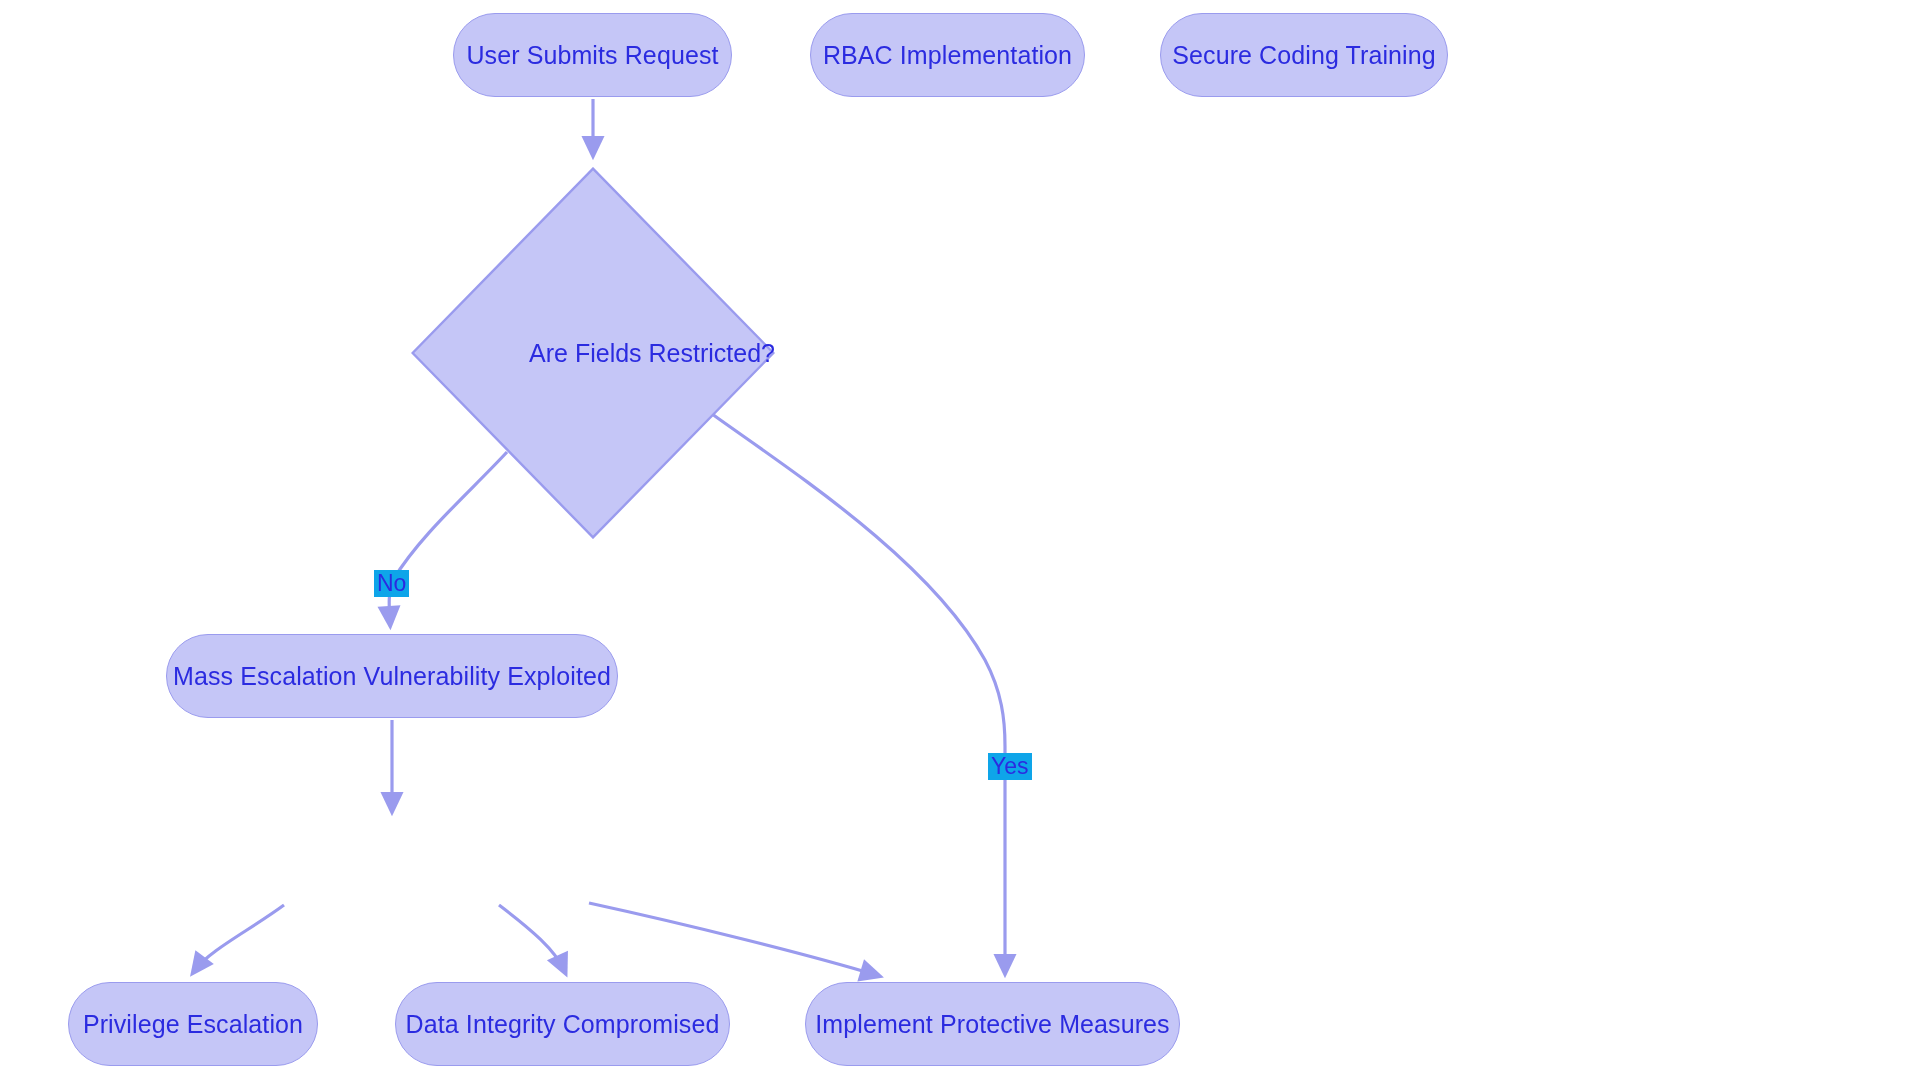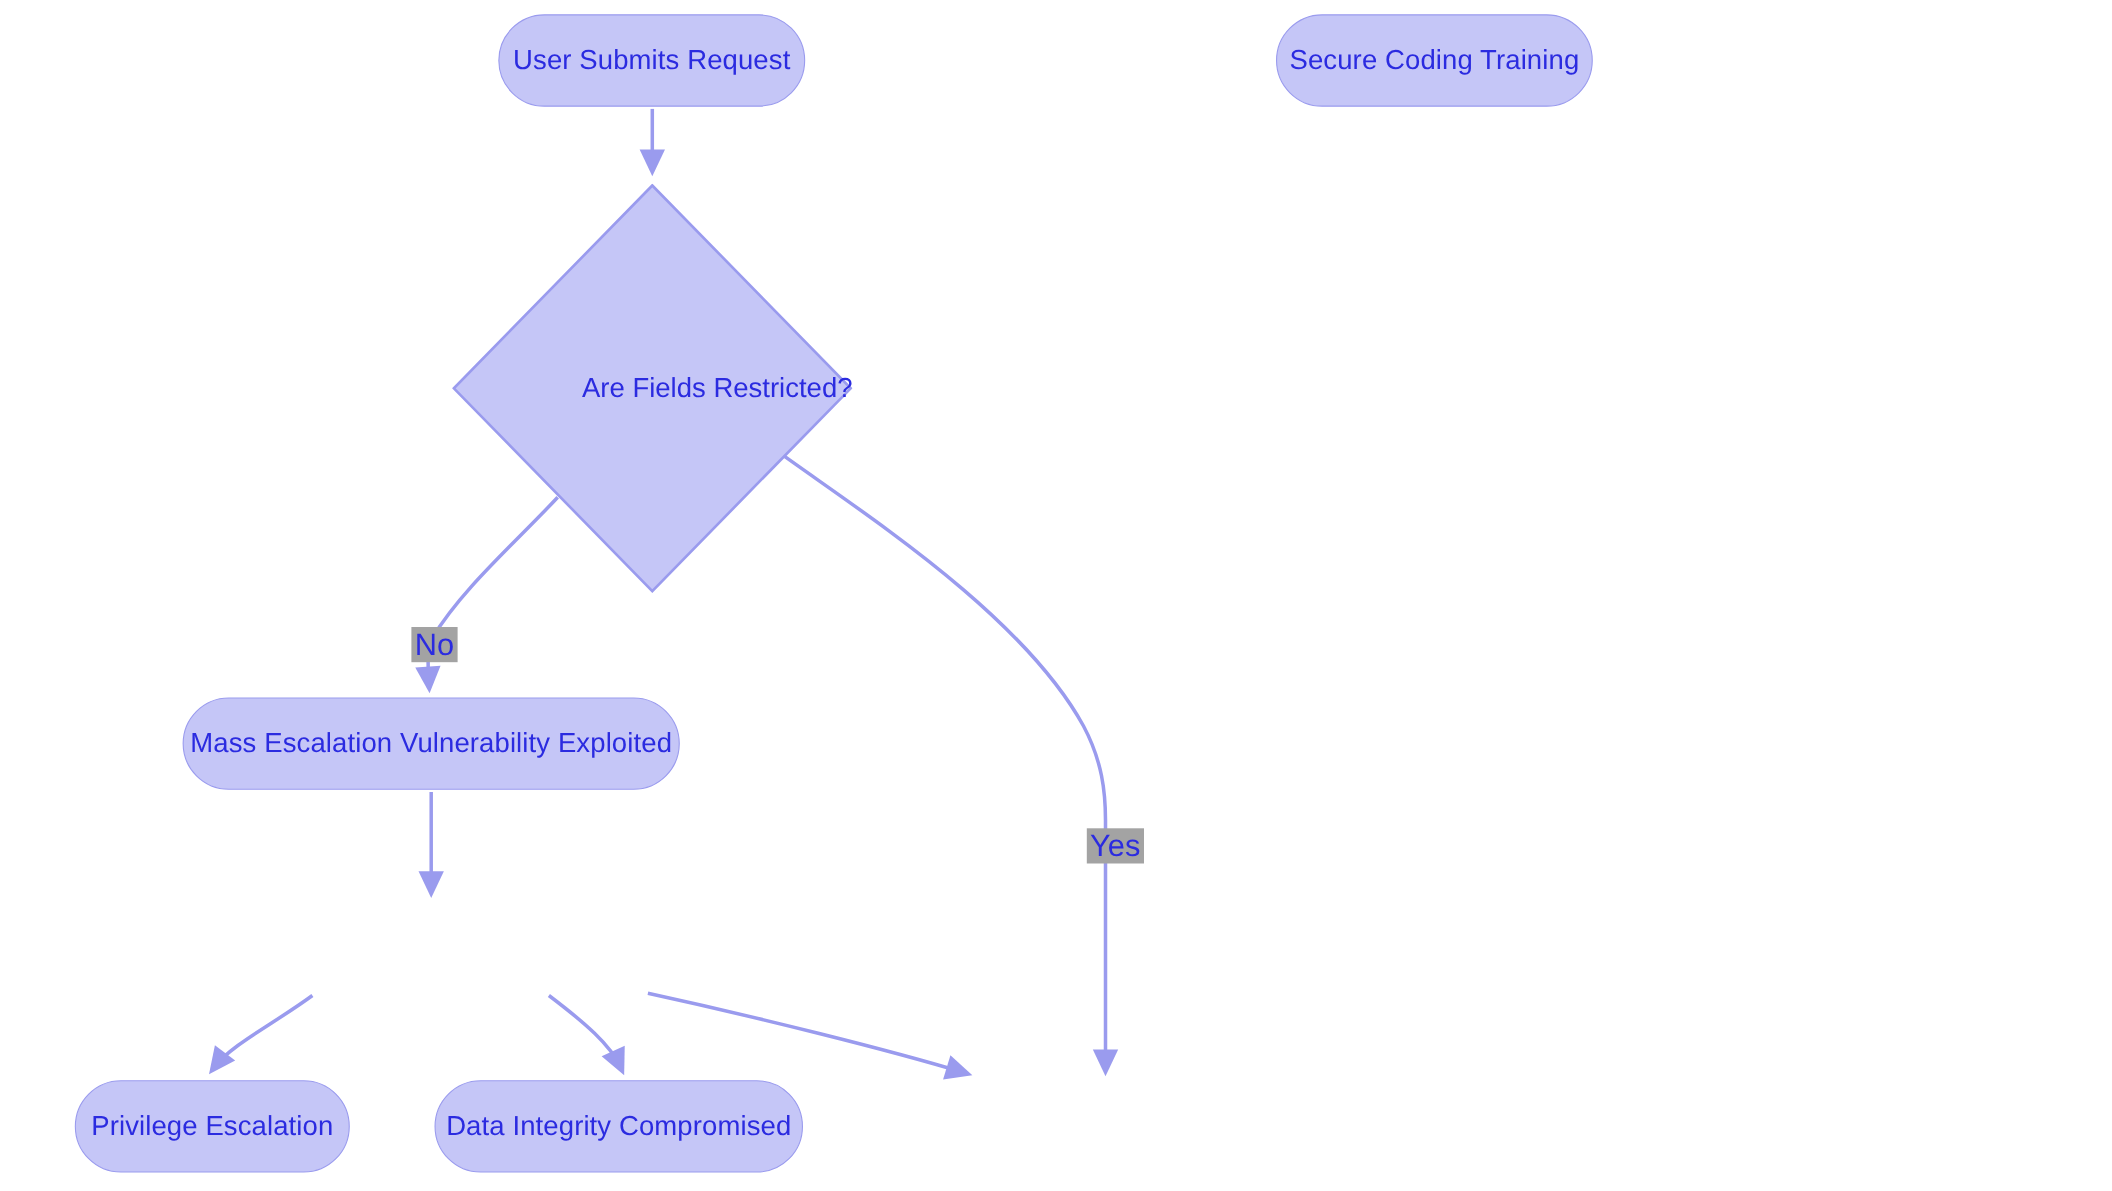--- a/index.html
+++ b/index.html
@@ -61,22 +61,22 @@
   .diamond-label {
     position: relative;
     color: #2b2be0;
     font-size: 25px;
     white-space: nowrap;
     z-index: 2;
   }
   .edge-label {
     position: absolute;
     color: #2b2be0;
-    font-size: 28px;
-    background: #a3a3a3;
+    font-size: 23px;
+    background: #0ea5e9;
     padding: 0 3px;
     white-space: nowrap;
     text-align: right;
   }
 </style>
 </head>
 <body>
 
 <div id="canvas">
 
@@ -99,20 +99,23 @@
 
     <path d="M 499,905 C 532,930 555,950 564,970" fill="none" stroke="#9a9bee" stroke-width="3.2" marker-end="url(#arrowhead)"></path>
 
     <path d="M 589,903 C 690,925 810,955 876,975" fill="none" stroke="#9a9bee" stroke-width="3.2" marker-end="url(#arrowhead)"></path>
   </svg>
 
   <div class="node rounded" style="left:453px; top:13px; width:279px; height:84px;">
     <span>User Submits Request</span>
   </div>
 
+  <div class="node rounded" style="left:810px; top:13px; width:275px; height:84px;">
+    <span>RBAC Implementation</span>
+  </div>
 
   <div class="node rounded" style="left:1160px; top:13px; width:288px; height:84px;">
     <span>Secure Coding Training</span>
   </div>
 
 
   <div class="diamond-wrap" style="left:411px; top:167px; width:364px; height:372px;">
     <svg class="diamond-shape" viewBox="0 0 364 372" preserveAspectRatio="none" xmlns="http://www.w3.org/2000/svg">
       <polygon points="182,1.6 362.4,186 182,370.4 1.6,186" fill="#c5c6f7" stroke="#9a9bee" stroke-width="2.4"></polygon>
     </svg>
@@ -129,14 +132,17 @@
 
 
   <div class="node rounded" style="left:68px; top:982px; width:250px; height:84px;">
     <span>Privilege Escalation</span>
   </div>
 
   <div class="node rounded" style="left:395px; top:982px; width:335px; height:84px;">
     <span>Data Integrity Compromised</span>
   </div>
 
+  <div class="node rounded" style="left:805px; top:982px; width:375px; height:84px;">
+    <span>Implement Protective Measures</span>
+  </div>
 
 </div>
 
 </body></html>

